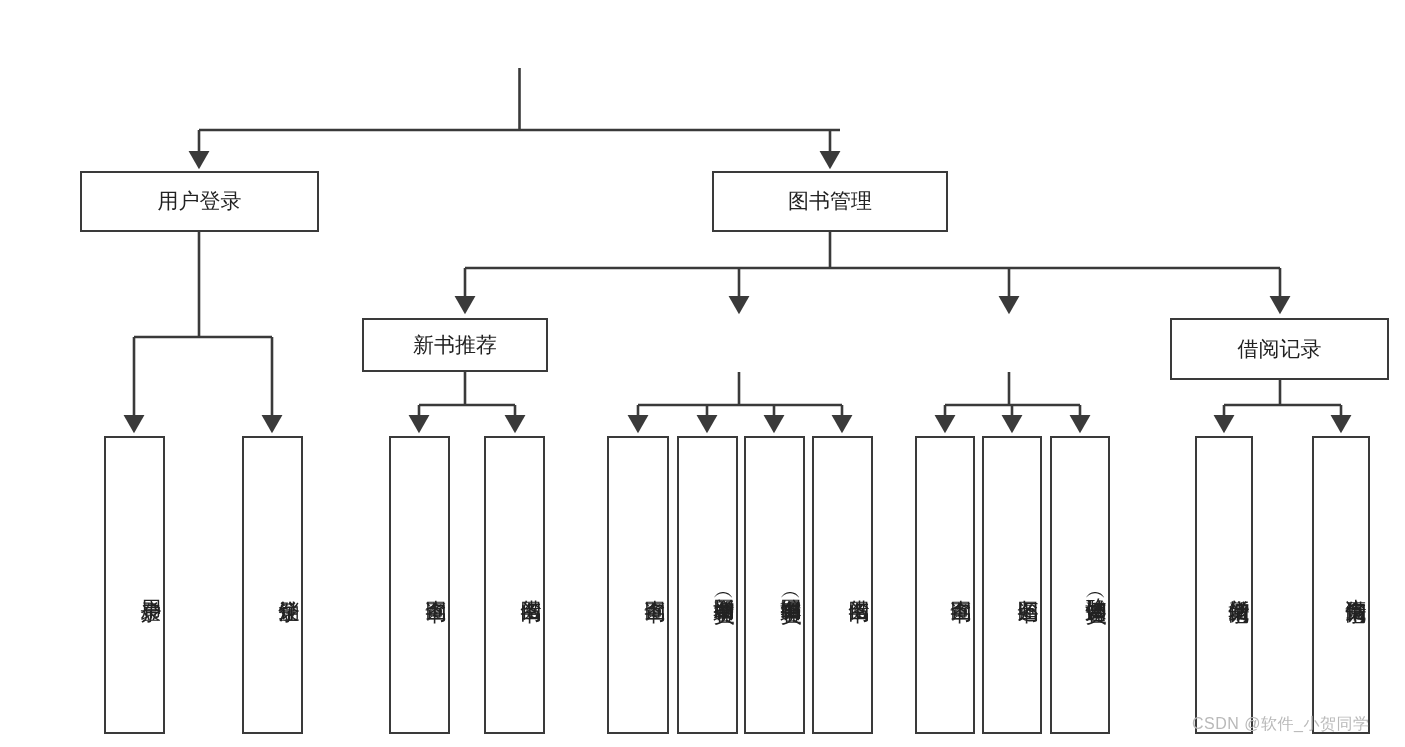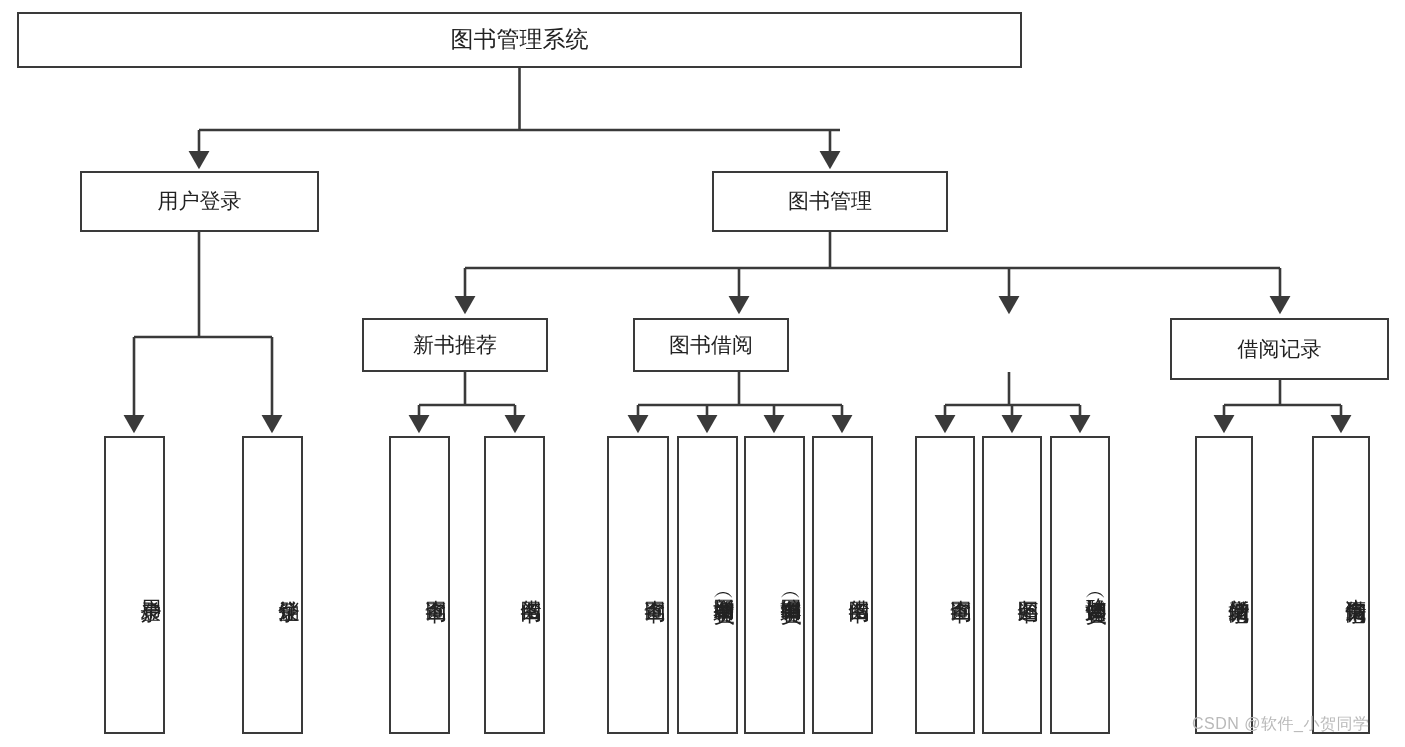--- a/index.html
+++ b/index.html
@@ -118,36 +118,30 @@
       <path d="M1012,405 L1012,424" marker-end="url(#arrowhead)"></path>
       <path d="M1080,405 L1080,424" marker-end="url(#arrowhead)"></path>
 
       <path d="M1280,372 L1280,405"></path>
       <path d="M1224,405 L1341,405"></path>
       <path d="M1224,405 L1224,424" marker-end="url(#arrowhead)"></path>
       <path d="M1341,405 L1341,424" marker-end="url(#arrowhead)"></path>
     </g>
   </svg>
 
-  <div class="node root" style="left:17px; top:12px; width:1005px; height:56px;">
-    <span>图书管理系统</span>
-  </div>
 
   <div class="node level2" style="left:80px; top:171px; width:239px; height:61px;">
     <span>用户登录</span>
   </div>
   <div class="node level3" style="left:362px; top:318px; width:186px; height:54px;">
     <span>新书推荐</span>
   </div>
 
   <div class="node level2" style="left:712px; top:171px; width:236px; height:61px;">
     <span>图书管理</span>
-  </div>
-  <div class="node level3" style="left:633px; top:318px; width:156px; height:54px;">
-    <span>图书借阅</span>
   </div>
   <div class="node level3" style="left:1170px; top:318px; width:219px; height:62px;text-align:center;">
     <span>借阅记录</span>
   </div>
 
   <div class="node leaf" style="left:104px; top:436px; width:61px; height:298px;">
     <span class="leaf-text">用户登录</span>
   </div>
   <div class="node leaf" style="left:242px; top:436px; width:61px; height:298px;">
     <span class="leaf-text">注销登录</span>

